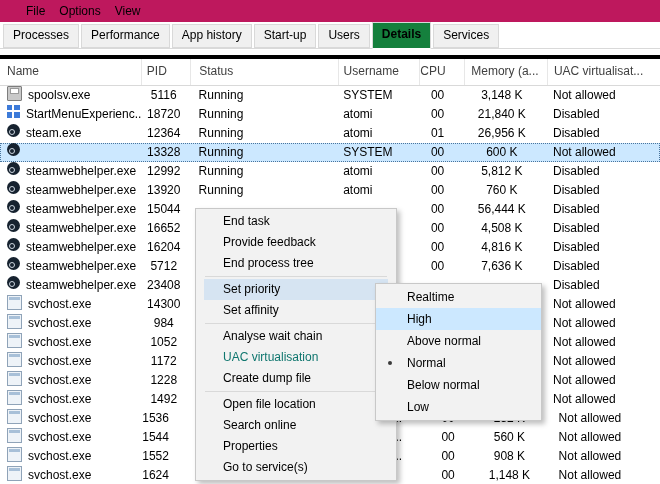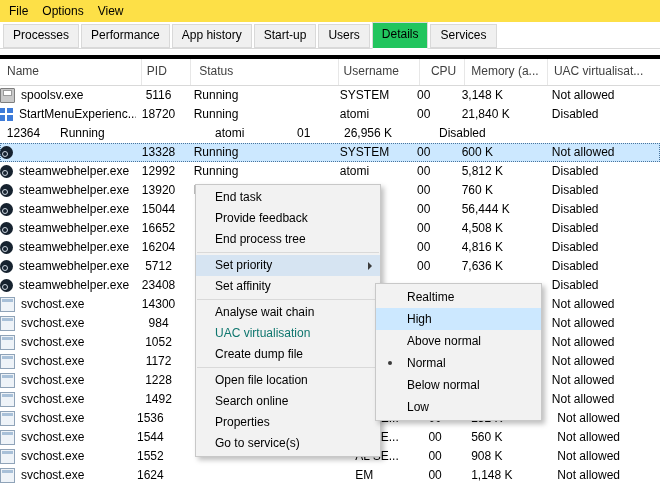--- a/index.html
+++ b/index.html
@@ -2,65 +2,65 @@
 <html><head>
 <meta charset="utf-8">
 <style>
   html,body{margin:0;padding:0}
   body{
     width:660px;height:484px;overflow:hidden;position:relative;
     background:#fff;color:#000;
     font-family:"Liberation Sans","DejaVu Sans",sans-serif;font-size:12px;
   }
   
-  .menubar{height:22px;display:flex;align-items:flex-end;padding-left:2px;background:#fde047}
+  .menubar{height:22px;display:flex;align-items:flex-end;padding-left:19px;background:#be185d}
   .mitem{padding:0 7px;height:100%;display:flex;align-items:center;cursor:default}
   
   .tabbar{height:27px;display:flex;align-items:center;padding-left:3px;position:relative;background:#fff}
   .tabbar::after{content:'';position:absolute;left:0;right:0;bottom:0;height:1px;background:var(--tab-border,#d9d9d9)}
   .tab{border:1px solid var(--tab-border,#d9d9d9);background:#f0f0f0;height:22px;line-height:20px;
        padding:0 9px;margin-right:2px;position:relative;z-index:1;white-space:nowrap}
-  .tab.active{background:#22c55e;border-bottom-color:#fff;height:25px;line-height:23px;font-weight:normal;z-index:2}
+  .tab.active{background:#15803d;border-bottom-color:#fff;height:25px;line-height:23px;font-weight:bold;z-index:2}
   
   .thead{margin-top:6px;height:26px;display:flex;border-top:4px solid #000000;
          border-bottom:1px solid var(--header-border,#d9d9d9);color:#404040}
   .th{line-height:24px;border-right:1px solid #e7e7e7;overflow:hidden;white-space:nowrap}
   .c0{width:145px}.c1{width:47px}.c2{width:150px}.c3{width:82px}.c4{width:39px}.c5{width:82px}.c6{width:115px}
   .th.c0{padding-left:7px}.th.c1{padding-left:5px}.th.c2{padding-left:8px}.th.c3{padding-left:5px}
-  .th.c4{text-align:right;padding-right:8px}.th.c5{padding-left:6px}.th.c6{padding-left:6px;border-right:none}
+  .th.c4{padding-right:8px}.th.c5{padding-left:6px}.th.c6{padding-left:6px;border-right:none}
   
   .tbody{position:relative}
   .row{display:flex;height:19px}
   .row.selected{background:var(--selection-bg,#cce8ff);outline:1px dotted #49749c;outline-offset:-1px}
   .cell{line-height:19px;overflow:hidden;white-space:nowrap}
-  .cell.c0{display:flex;align-items:center;}
+  .cell.c0{display:flex;padding-left:7px}
   .cell.c1{text-align:center;padding-right:5px}
   .cell.c2{padding-left:8px}
   .cell.c3{padding-left:5px}
   .cell.c3.indent{padding-left:37px}
-  .cell.c4{text-align:left;padding-right:8px}
-  .cell.c5{text-align:left;padding-right:7px}
+  .cell.c4{text-align:center;padding-right:8px}
+  .cell.c5{text-align:center;padding-right:7px}
   .cell.c6{padding-left:6px}
   .ntext{overflow:hidden;white-space:nowrap;margin-left:6px}
   
   .ficon{width:13px;height:13px;flex:0 0 13px;position:relative;display:inline-block}
   .ficon.printer{background:#c9c9c9;border:1px solid #7e7e7e;border-radius:1px}
   .ficon.printer::after{content:'';position:absolute;left:2px;top:1px;right:2px;height:4px;background:#fff;border:1px solid #9a9a9a}
   .ficon.window{background:
       linear-gradient(to right, transparent 5px,#fff 5px,#fff 7px,transparent 7px),
       linear-gradient(to bottom, transparent 5px,#fff 5px,#fff 7px,transparent 7px),
       #3d7bd9}
   .ficon.steam{background:#16222f;border-radius:50%}
   .ficon.steam::after{content:'';position:absolute;left:2px;top:5px;width:4px;height:4px;border:1px solid #cdd6e0;border-radius:50%}
   .ficon.svchost{border:1px solid #8fa3b8;background:#eef3f8}
   .ficon.svchost::before{content:'';position:absolute;left:1px;right:1px;top:1px;height:3px;background:#a8c0d8}
   
-  .cmenu{position:absolute;left:195px;top:184px;width:184px;background:var(--menu-bg,#f2f2f2);
+  .cmenu{position:absolute;left:195px;top:208px;width:184px;background:var(--menu-bg,#f2f2f2);
          border:1px solid var(--menu-border,#c8c8c8);box-shadow:3px 3px 5px rgba(0,0,0,.25);
-         padding:2px 0;z-index:10}
+         padding:2px 8px;z-index:10}
   .citem{height:21px;line-height:21px;padding-left:19px;position:relative;cursor:default;white-space:nowrap}
   .citem.hl{background:var(--menu-parent-highlight,#d6e4f2)}
   .citem.disabled{color:#0f766e}
   .csep{height:1px;background:#d9d9d9;margin:2px 1px}
   .arrow{position:absolute;right:8px;top:7px;width:0;height:0;
          border-left:4px solid #3c3c3c;border-top:4px solid transparent;border-bottom:4px solid transparent}
   
   .smenu{position:absolute;left:375px;top:283px;width:165px;background:var(--menu-bg,#f2f2f2);
          border:1px solid var(--menu-border,#c8c8c8);box-shadow:3px 3px 5px rgba(0,0,0,.25);
          padding:2px 0;z-index:11}
@@ -113,20 +113,24 @@
         <span class="ntext">StartMenuExperienc...</span>
       </div>
       <div class="cell c1">18720</div>
       <div class="cell c2">Running</div>
       <div class="cell c3">atomi</div>
       <div class="cell c4">00</div>
       <div class="cell c5">21,840 K</div>
       <div class="cell c6">Disabled</div>
     </div>
     <div class="row">
+      <div class="cell c0">
+        <span class="ficon steam"></span>
+        <span class="ntext">steam.exe</span>
+      </div>
       <div class="cell c1">12364</div>
       <div class="cell c2">Running</div>
       <div class="cell c3">atomi</div>
       <div class="cell c4">01</div>
       <div class="cell c5">26,956 K</div>
       <div class="cell c6">Disabled</div>
     </div>
     <div class="row selected">
       <div class="cell c0">
         <span class="ficon steam"></span>

